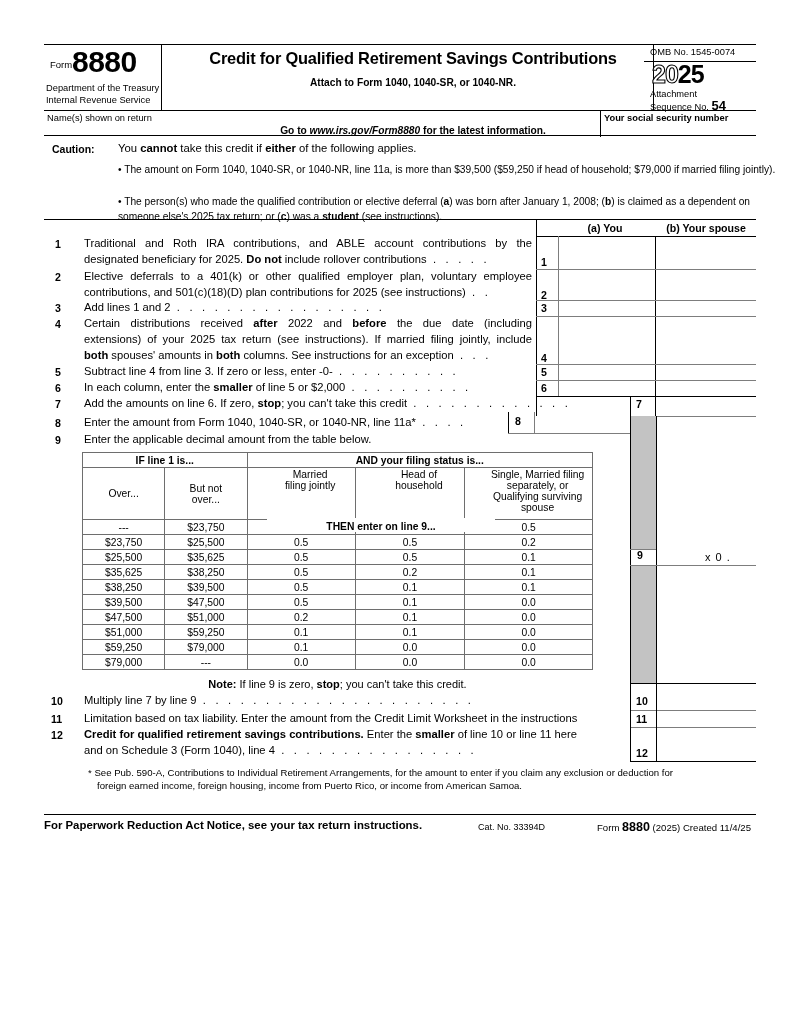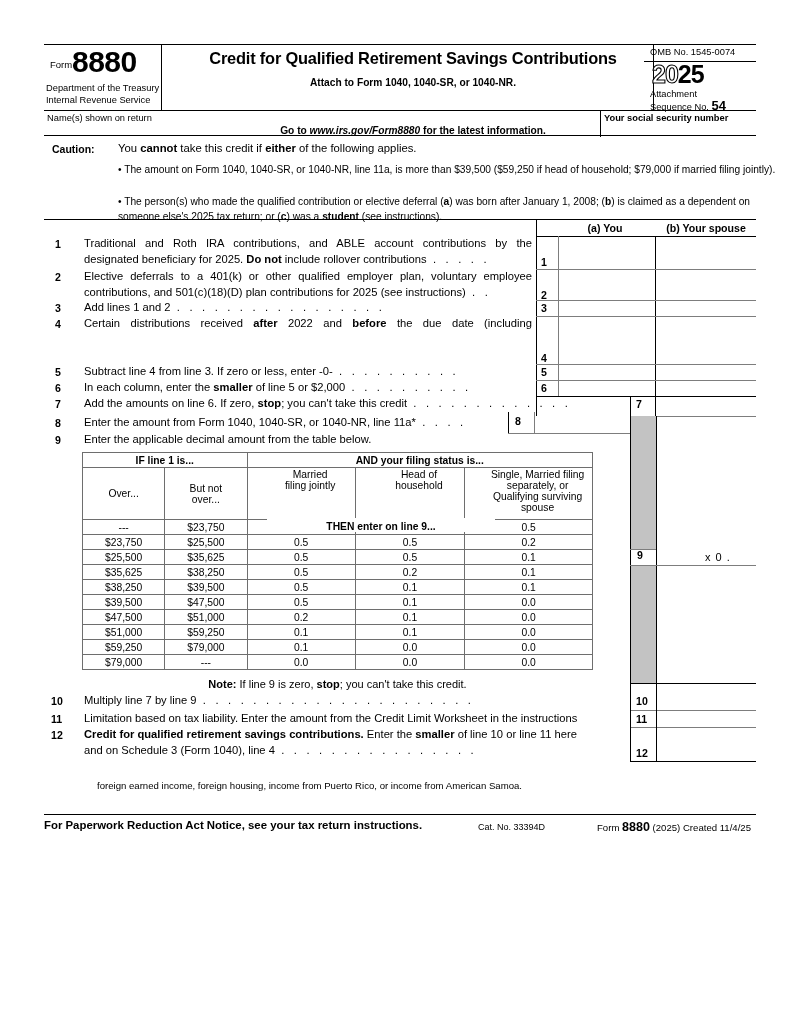--- a/index.html
+++ b/index.html
@@ -213,20 +213,24 @@
   <span class="lnum" style="left:55px; top:302px;">3</span>
   <div class="ltext" style="left:84px; top:300px; width:448px;">
     <span>Add lines 1 and 2</span><span class="dots"> . . . . . . . . . . . . . . . . .</span>
   </div>
   <span class="boxnum" style="left:541px; top:302px;">3</span>
   <div class="rule hline" style="left:536px; top:316px; width:220px;"></div>
 
   <span class="lnum" style="left:55px; top:318px;">4</span>
   <div class="ltext just" style="left:84px; top:316px; width:448px;">
     <span>Certain distributions received </span><span class="b">after</span><span> 2022 and </span><span class="b">before</span><span> the due date (including</span>
+  </div>
+  <div class="ltext just" style="left:84px; top:332px; width:448px;">extensions) of your 2025 tax return (see instructions). If married filing jointly, include</div>
+  <div class="ltext" style="left:84px; top:348px; width:448px;">
+    <span class="b">both</span><span> spouses' amounts in </span><span class="b">both</span><span> columns. See instructions for an exception</span><span class="dots"> . . .</span>
   </div>
   <span class="boxnum" style="left:541px; top:352px;">4</span>
   <div class="rule hline" style="left:536px; top:364px; width:220px;"></div>
 
   <span class="lnum" style="left:55px; top:366px;">5</span>
   <div class="ltext" style="left:84px; top:364px; width:448px;">
     <span>Subtract line 4 from line 3. If zero or less, enter -0-</span><span class="dots"> . . . . . . . . . .</span>
   </div>
   <span class="boxnum" style="left:541px; top:366px;">5</span>
   <div class="rule hline" style="left:536px; top:380px; width:220px;"></div>
@@ -396,21 +400,21 @@
   <div class="ltext" style="left:84px; top:743px; width:546px;">
     <span>and on Schedule 3 (Form 1040), line 4</span><span class="dots"> . . . . . . . . . . . . . . . .</span>
   </div>
   <span class="boxnum" style="left:636px; top:747px;">12</span>
   <div class="rule hline-dark" style="left:630px; top:761px; width:126px;"></div>
   <div class="rule vline-dark" style="left:630px; top:683px; height:78px;"></div>
   <div class="rule vline-dark" style="left:656px; top:683px; height:78px;"></div>
   <div class="rule hline-dark" style="left:630px; top:683px; width:126px;"></div>
 
   <div class="foot-star">
-    <br>
+    <span>* See Pub. 590-A, Contributions to Individual Retirement Arrangements, for the amount to enter if you claim any exclusion or deduction for</span><br>
     <span style="display:inline-block; margin-left:9px;">foreign earned income, foreign housing, income from Puerto Rico, or income from American Samoa.</span>
   </div>
 
   <div class="footer-rule"></div>
   <span class="foot-left">For Paperwork Reduction Act Notice, see your tax return instructions.</span>
   <span class="foot-cat">Cat. No. 33394D</span>
   <span class="foot-right">
     <span>Form </span><span class="fn">8880</span><span> (2025) Created 11/4/25</span>
   </span>
 

